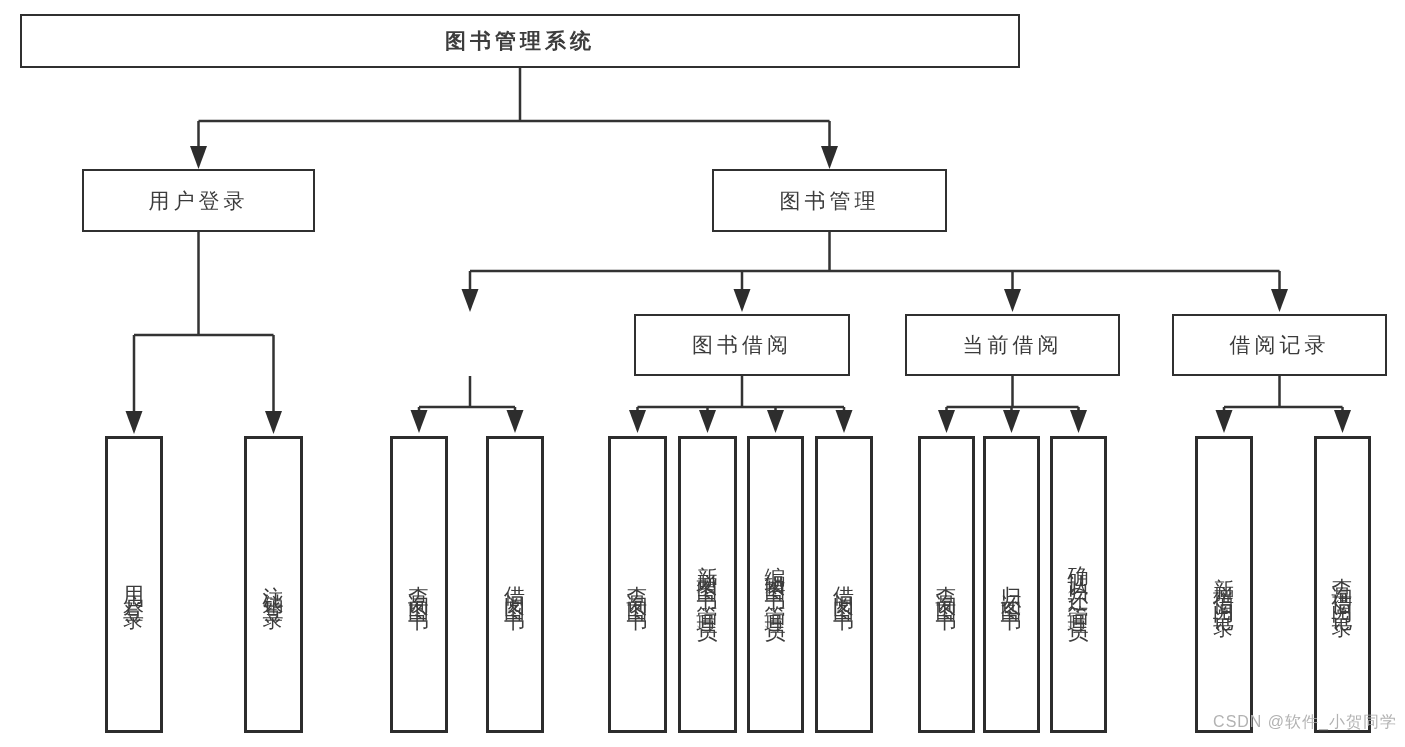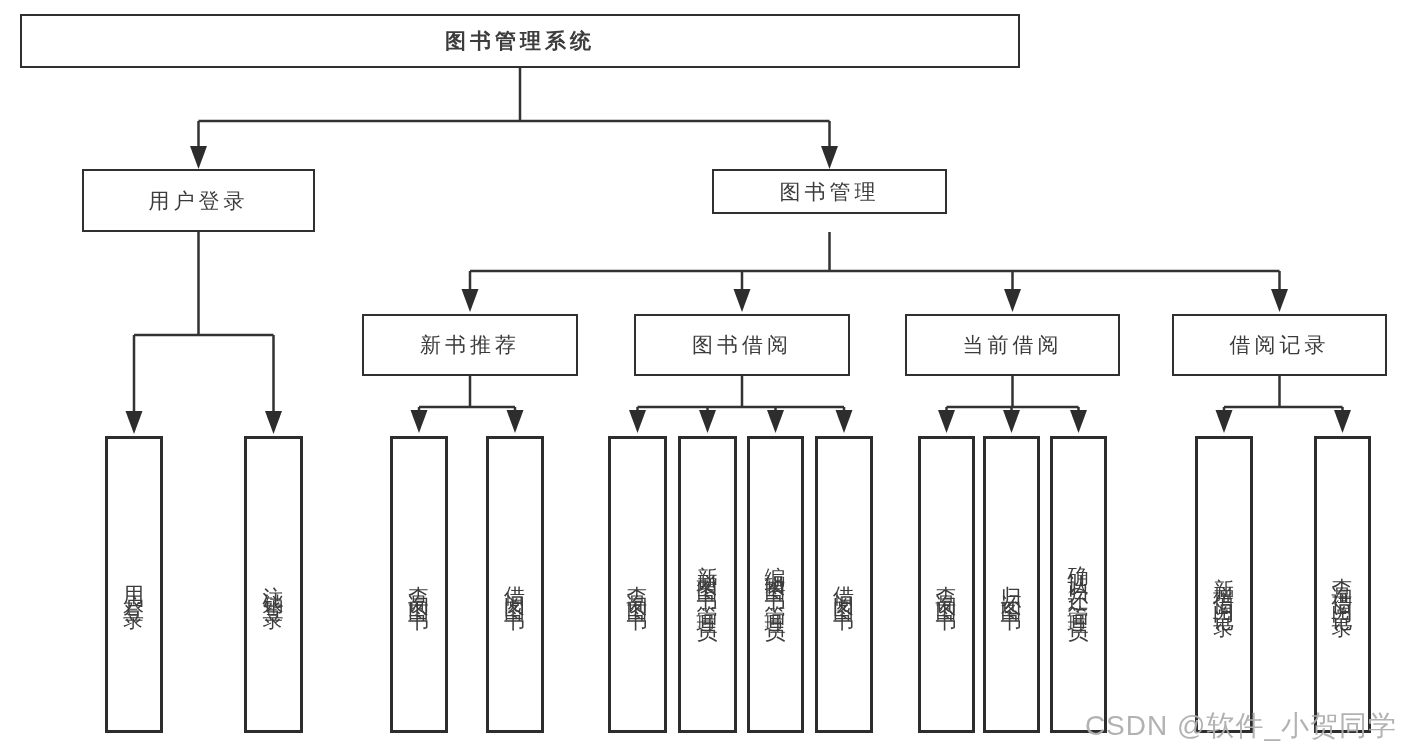--- a/index.html
+++ b/index.html
@@ -50,22 +50,22 @@
     writing-mode: vertical-rl;
     text-orientation: mixed;
     font-size: 21px;
     letter-spacing: 8px;
     color: #3c3c3c;
     line-height: 1;
   }
   #watermark {
     position: absolute;
     right: 8px;
-    bottom: 2px;
-    font-size: 28px;
+    bottom: 14px;
+    font-size: 16px;
     color: #aeaeae;
     letter-spacing: 1px;
     opacity: 0.95;
     margin-left: 40px;
   }
 </style>
 </head>
 <body>
 
 <div id="stage">
@@ -133,27 +133,24 @@
     </g>
   </svg>
 
   <div class="node" style="left:20px; top:14px; width:1000px; height:54px;font-weight:bold;">
     <span>图书管理系统</span>
   </div>
 
   <div class="node" style="left:82px; top:169px; width:233px; height:63px;">
     <span>用户登录</span>
   </div>
-  <div class="node" style="left:712px; top:169px; width:235px; height:45px;">
+  <div class="node" style="left:712px; top:169px; width:235px; height:63px;">
     <span>图书管理</span>
   </div>
 
-  <div class="node" style="left:362px; top:314px; width:216px; height:62px;">
-    <span>新书推荐</span>
-  </div>
   <div class="node" style="left:634px; top:314px; width:216px; height:62px;">
     <span>图书借阅</span>
   </div>
   <div class="node" style="left:905px; top:314px; width:215px; height:62px;">
     <span>当前借阅</span>
   </div>
   <div class="node" style="left:1172px; top:314px; width:215px; height:62px;">
     <span>借阅记录</span>
   </div>
 

